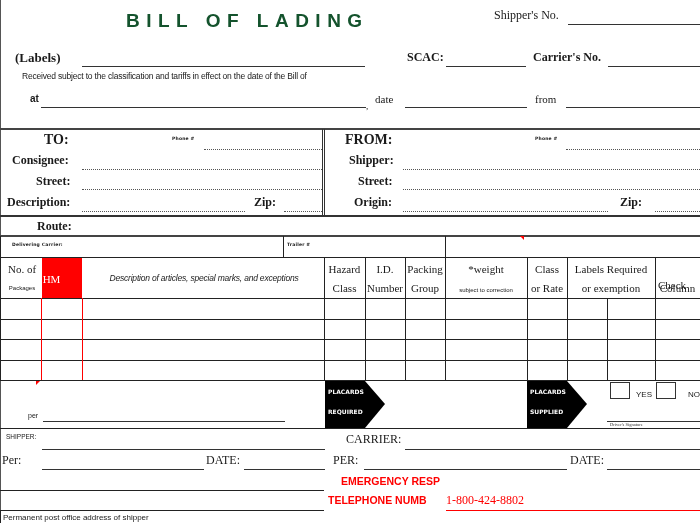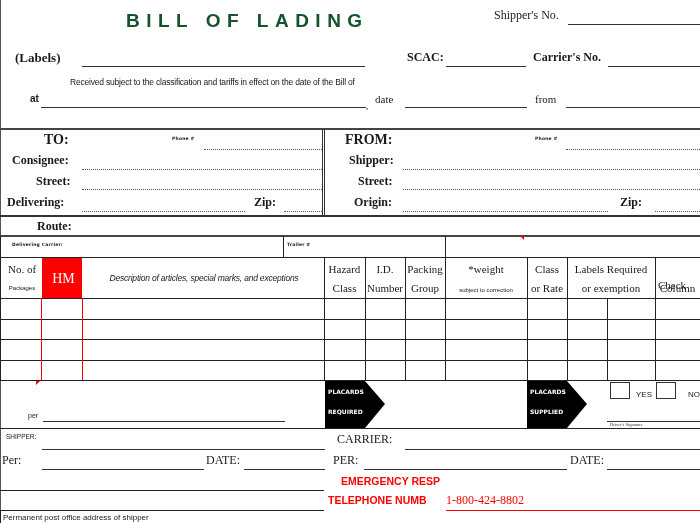--- a/index.html
+++ b/index.html
@@ -33,21 +33,21 @@
 
 <div class="abs serif b" style="left:15px;top:50px;font-size:13px;">(Labels)</div>
 <div class="uline" style="left:82px;top:66px;width:283px;"></div>
 
 <div class="abs serif b" style="left:407px;top:50px;font-size:12px;">SCAC:</div>
 <div class="uline" style="left:446px;top:66px;width:80px;"></div>
 
 <div class="abs serif b" style="left:533px;top:50px;font-size:12px;">Carrier's No.</div>
 <div class="uline" style="left:608px;top:66px;width:92px;"></div>
 
-<div class="abs sans" style="left:22px;top:77px;font-size:8.5px;letter-spacing:-0.2px;margin-left:48px;">Received subject to the classification and tariffs in effect on the date of the Bill of</div>
+<div class="abs sans" style="left:22px;top:71px;font-size:8.5px;letter-spacing:-0.2px;">Received subject to the classification and tariffs in effect on the date of the Bill of</div>
 
 <div class="abs sans b" style="left:30px;top:93px;font-size:10px;">at</div>
 <div class="uline" style="left:41px;top:107px;width:325px;"></div>
 <div class="abs serif" style="left:366px;top:101px;font-size:9px;">,</div>
 <div class="abs serif" style="left:375px;top:93px;font-size:11px;">date</div>
 <div class="uline" style="left:405px;top:107px;width:122px;"></div>
 <div class="abs serif" style="left:535px;top:93px;font-size:11px;">from</div>
 <div class="uline" style="left:566px;top:107px;width:134px;"></div>
 
 <div class="hl2" style="left:0;top:128px;width:700px;"></div>
@@ -56,21 +56,21 @@
 <div class="abs serif b" style="left:44px;top:132px;font-size:14px;">TO:</div>
 <div class="abs tiny" style="left:172px;top:136px;">Phone #</div>
 <div class="dot" style="left:204px;top:149px;width:118px;"></div>
 
 <div class="abs serif lbl" style="left:12px;top:153px;">Consignee:</div>
 <div class="dot" style="left:82px;top:169px;width:240px;"></div>
 
 <div class="abs serif lbl" style="left:36px;top:174px;">Street:</div>
 <div class="dot" style="left:82px;top:189px;width:240px;"></div>
 
-<div class="abs serif lbl" style="left:7px;top:195px;">Delivering:</div>
+<div class="abs serif lbl" style="left:7px;top:195px;">Description:</div>
 <div class="dot" style="left:82px;top:211px;width:163px;"></div>
 <div class="abs serif lbl" style="left:254px;top:195px;">Zip:</div>
 <div class="dot" style="left:284px;top:211px;width:38px;"></div>
 
 <div class="abs serif b" style="left:345px;top:132px;font-size:14px;">FROM:</div>
 <div class="abs tiny" style="left:535px;top:136px;">Phone #</div>
 <div class="dot" style="left:566px;top:149px;width:134px;"></div>
 
 <div class="abs serif lbl" style="left:349px;top:153px;">Shipper:</div>
 <div class="dot" style="left:403px;top:169px;width:297px;"></div>
@@ -93,21 +93,21 @@
 <div class="vl" style="left:445px;top:236px;height:21px;"></div>
 <div class="abs" style="left:520px;top:236px;width:0;height:0;border-left:4px solid transparent;border-top:4px solid #f00;"></div>
 <div class="vl" style="left:0;top:236px;height:21px;"></div>
 
 <div class="hl" style="left:0;top:257px;width:700px;"></div>
 
 <div class="cell serif" style="left:2px;top:262px;width:40px;font-size:11px;">No. of</div>
 <div class="cell sans" style="left:2px;top:281px;width:40px;font-size:6px;">Packages</div>
 
 <div class="abs" style="left:42px;top:258px;width:40px;height:40px;background:#f00;"></div>
-<div class="cell serif" style="left:42px;top:272px;width:43px;color:#fff;font-size:14px;">HM</div>
+<div class="cell serif" style="left:30px;top:272px;width:43px;color:#fff;font-size:11px;">HM</div>
 
 <div class="cell sans" style="left:84px;top:271px;width:240px;font-size:8.5px;letter-spacing:-0.2px;font-style:italic;">Description of articles, special marks, and exceptions</div>
 
 <div class="cell serif" style="left:324px;top:262px;width:41px;">Hazard</div>
 <div class="cell serif" style="left:324px;top:281px;width:41px;">Class</div>
 
 <div class="cell serif" style="left:365px;top:262px;width:40px;">I.D.</div>
 <div class="cell serif" style="left:365px;top:281px;width:40px;">Number</div>
 
 <div class="cell serif" style="left:405px;top:262px;width:40px;">Packing</div>
@@ -181,21 +181,21 @@
 <div class="abs serif" style="left:2px;top:453px;font-size:12px;">Per:</div>
 <div class="uline" style="left:42px;top:469px;width:162px;"></div>
 <div class="abs serif" style="left:206px;top:453px;font-size:12px;">DATE:</div>
 <div class="uline" style="left:244px;top:469px;width:81px;"></div>
 
 <div class="hl" style="left:0;top:490px;width:324px;"></div>
 <div class="hl" style="left:0;top:510px;width:324px;"></div>
 <div class="abs sans" style="left:3px;top:513px;font-size:8px;">Permanent post office address of shipper</div>
 <div class="vl" style="left:0;top:510px;height:13px;"></div>
 
-<div class="abs serif" style="left:337px;top:432px;font-size:12px;">CARRIER:</div>
+<div class="abs serif" style="left:346px;top:432px;font-size:12px;">CARRIER:</div>
 <div class="uline" style="left:405px;top:449px;width:295px;"></div>
 
 <div class="abs serif" style="left:333px;top:453px;font-size:12px;">PER:</div>
 <div class="uline" style="left:364px;top:469px;width:203px;"></div>
 <div class="abs serif" style="left:570px;top:453px;font-size:12px;">DATE:</div>
 <div class="uline" style="left:607px;top:469px;width:93px;"></div>
 
 <div class="abs sans b red" style="left:328px;top:475px;font-size:10.5px;padding-left:13px;">EMERGENCY RESP</div>
 <div class="abs sans b red" style="left:328px;top:494px;font-size:10.5px;">TELEPHONE NUMB</div>
 <div class="abs serif red" style="left:446px;top:493px;font-size:12px;">1-800-424-8802</div>

